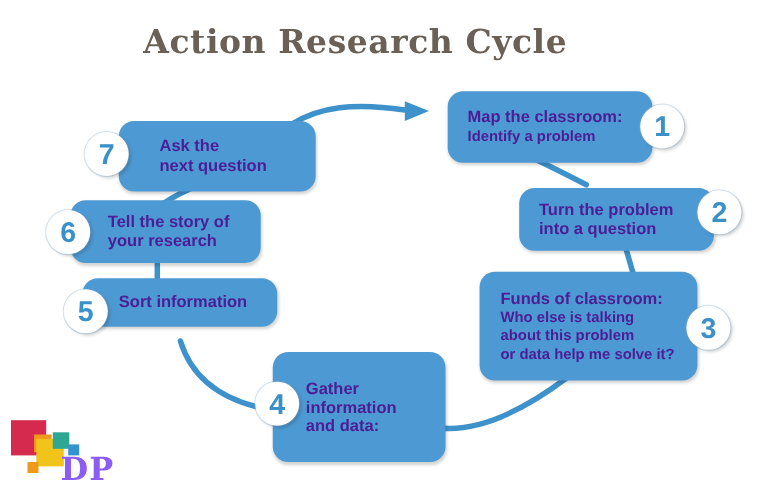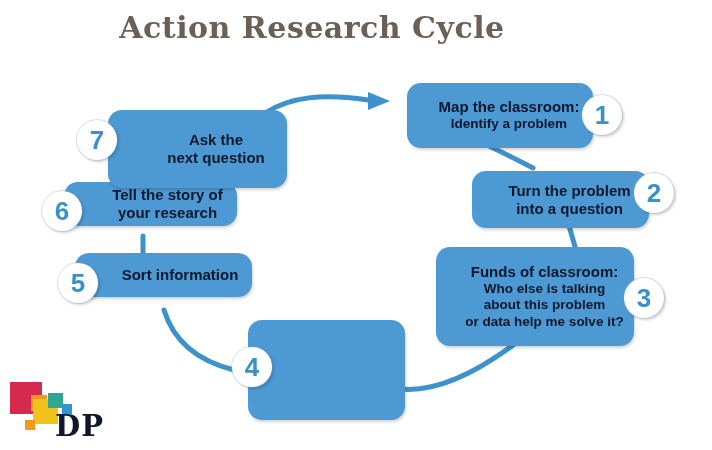--- a/index.html
+++ b/index.html
@@ -1,41 +1,41 @@
 <!DOCTYPE html>
 <html><head>
 <meta charset="utf-8">
 <style>
   html,body{margin:0;padding:0;background:#fff;}
   .stage{
     position:relative;width:712px;height:450px;background:#ffffff;overflow:hidden;
     font-family:"Liberation Sans",sans-serif;
   }
   .title{
-    position:absolute;top:10px;left:0;width:624px;margin:0;
+    position:absolute;top:10px;left:0;width:624px;margin:11px;
     text-align:center;font-family:"DejaVu Serif",serif;font-weight:bold;
     font-size:30px;letter-spacing:0.5px;color:#6a6056;
   }
   svg.connectors{position:absolute;top:0;left:0;z-index:1;}
   .step{
     position:absolute;z-index:2;background:#4d99d3;border-radius:14px;
-    color:#0f172a;display:flex;flex-direction:column;justify-content:center;
-    box-shadow:1px 2px 3px rgba(0,0,0,0.18);box-sizing:border-box;text-align:center;
+    color:#4c1d95;display:flex;flex-direction:column;justify-content:center;
+    box-shadow:1px 2px 3px rgba(0,0,0,0.18);box-sizing:border-box;
   }
   .step .heading{font-weight:bold;font-size:15px;line-height:18px;white-space:pre-line;}
   .step .body{font-weight:bold;font-size:13.5px;line-height:16.5px;white-space:pre-line;}
   .step1{left:407px;top:83px;width:186px;height:65px;padding-left:18px;}
   .step2{left:472px;top:171px;width:177px;height:57px;padding-left:18px;}
   .step3{left:436px;top:247px;width:198px;height:99px;padding-left:19px;}
   .step4{left:248px;top:320px;width:157px;height:100px;padding-left:30px;}
   .step4 .heading{line-height:17px;}
   .step4 .body{line-height:16px;}
   .step5{left:75px;top:253px;width:177px;height:44px;padding-left:33px;}
-  .step6{left:64px;top:182px;width:173px;height:44px;padding-left:34px;}
-  .step7{left:108px;top:110px;width:179px;height:78px;padding-left:37px;}
+  .step6{left:64px;top:182px;width:173px;height:57px;padding-left:34px;}
+  .step7{left:108px;top:110px;width:179px;height:64px;padding-left:37px;}
   .badge{
     position:absolute;z-index:3;width:40px;height:40px;border-radius:50%;
     background:#ffffff;display:flex;align-items:center;justify-content:center;
     font-weight:bold;font-size:26px;color:#3a90c8;
     box-shadow:0 0 0 1px rgba(130,170,200,0.35),2px 2px 3px rgba(0,0,0,0.18);
   }
   .badge1{left:582px;top:95px;}
   .badge2{left:634px;top:173px;}
   .badge3{left:624px;top:278px;}
   .badge4{left:232px;top:347px;}
@@ -45,21 +45,21 @@
   .logo{position:absolute;left:0;top:372px;width:130px;height:75px;z-index:2;}
   .logo .sq{position:absolute;}
   .sq-red{left:10px;top:10px;width:32px;height:32px;background:#d5294d;}
   .sq-orange-mid{left:31px;top:23px;width:16px;height:16px;background:#ef9a1d;}
   .sq-yellow{left:33px;top:27px;width:25px;height:25px;background:#f0c41a;}
   .sq-teal{left:48px;top:21px;width:15px;height:15px;background:#2fa893;}
   .sq-blue{left:62px;top:32px;width:10px;height:10px;background:#3393d0;}
   .sq-orange-sm{left:25px;top:48px;width:10px;height:10px;background:#ef9a1d;}
   .logo-text{
     position:absolute;left:55px;top:40px;font-family:"DejaVu Serif",serif;
-    font-weight:bold;font-size:29px;line-height:1;color:#0f172a;letter-spacing:1px;
+    font-weight:bold;font-size:29px;line-height:1;color:#8b5cf6;letter-spacing:1px;
   }
 </style>
 </head>
 <body>
 
 <div class="stage">
 
   <h1 class="title">Action Research Cycle</h1>
 
   <svg class="connectors" width="712" height="450" viewBox="0 0 712 450">
@@ -86,20 +86,23 @@
   </div>
 
   <div class="step step3">
     <div class="heading">Funds of classroom:</div>
     <div class="body">Who else is talking
 about this problem
 or data help me solve it?</div>
   </div>
 
   <div class="step step4">
+    <div class="heading">Gather
+information
+and data:</div>
   </div>
 
   <div class="step step5">
     <div class="heading">Sort information</div>
   </div>
 
   <div class="step step6">
     <div class="heading">Tell the story of
 your research</div>
   </div>

